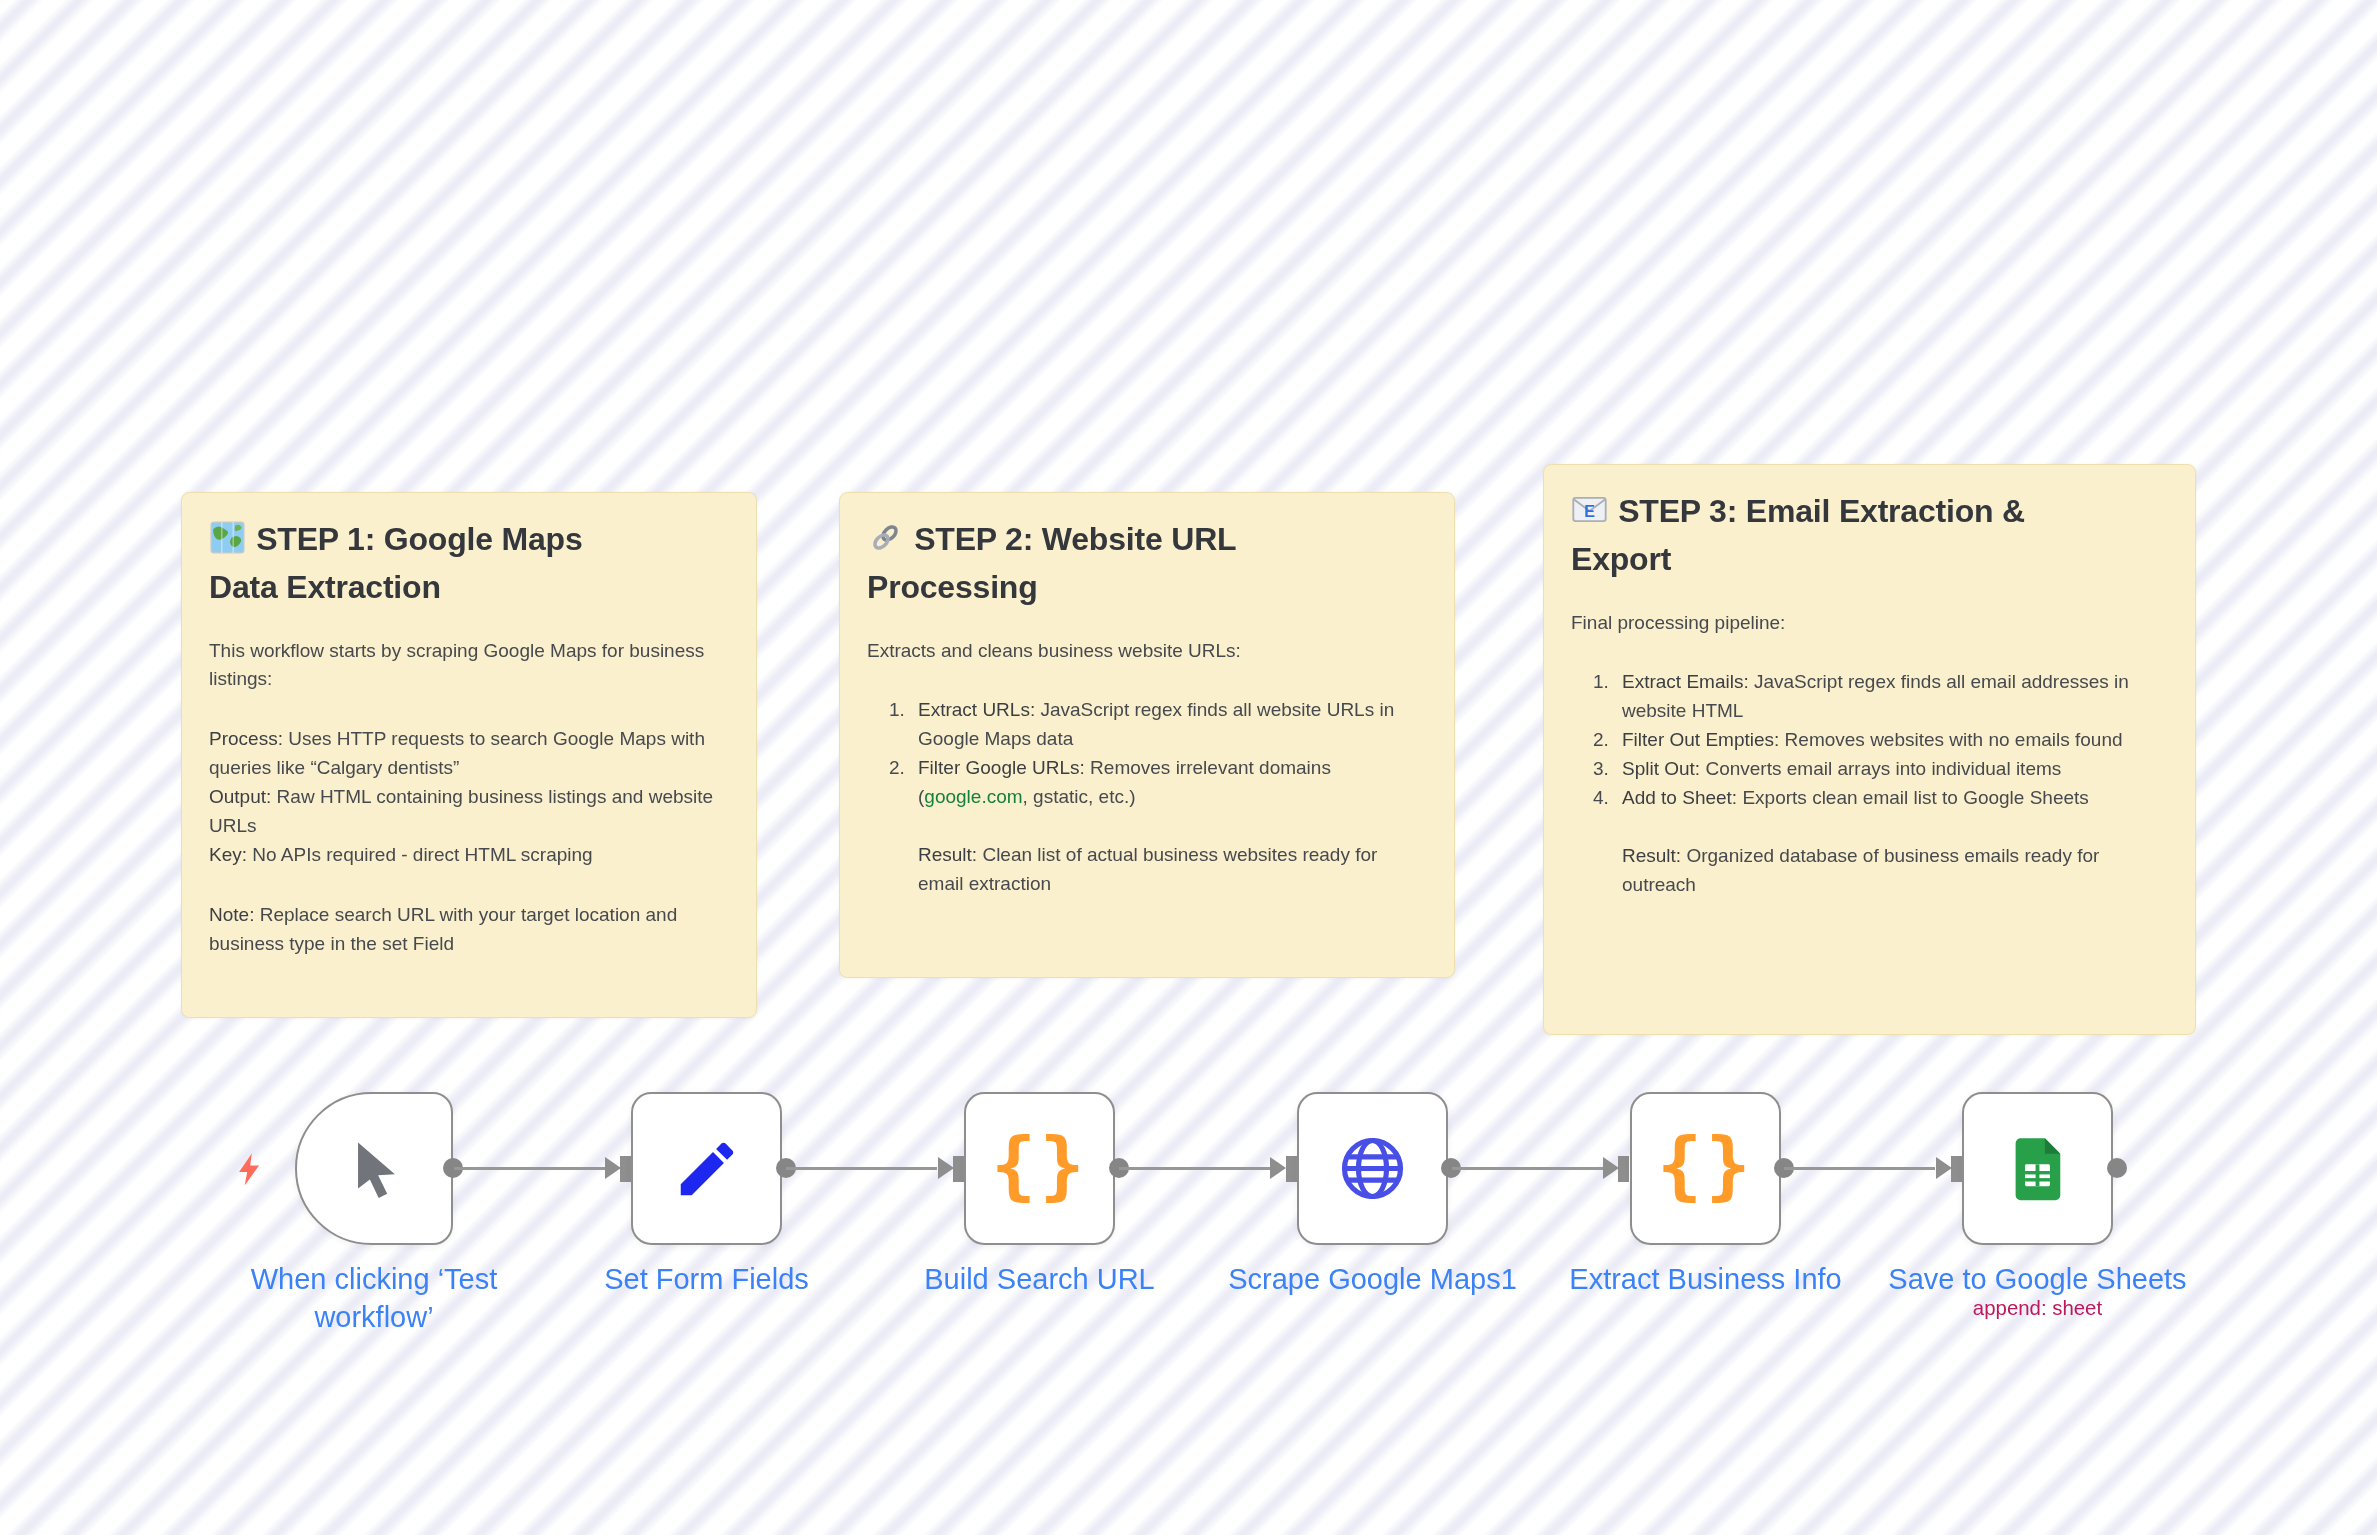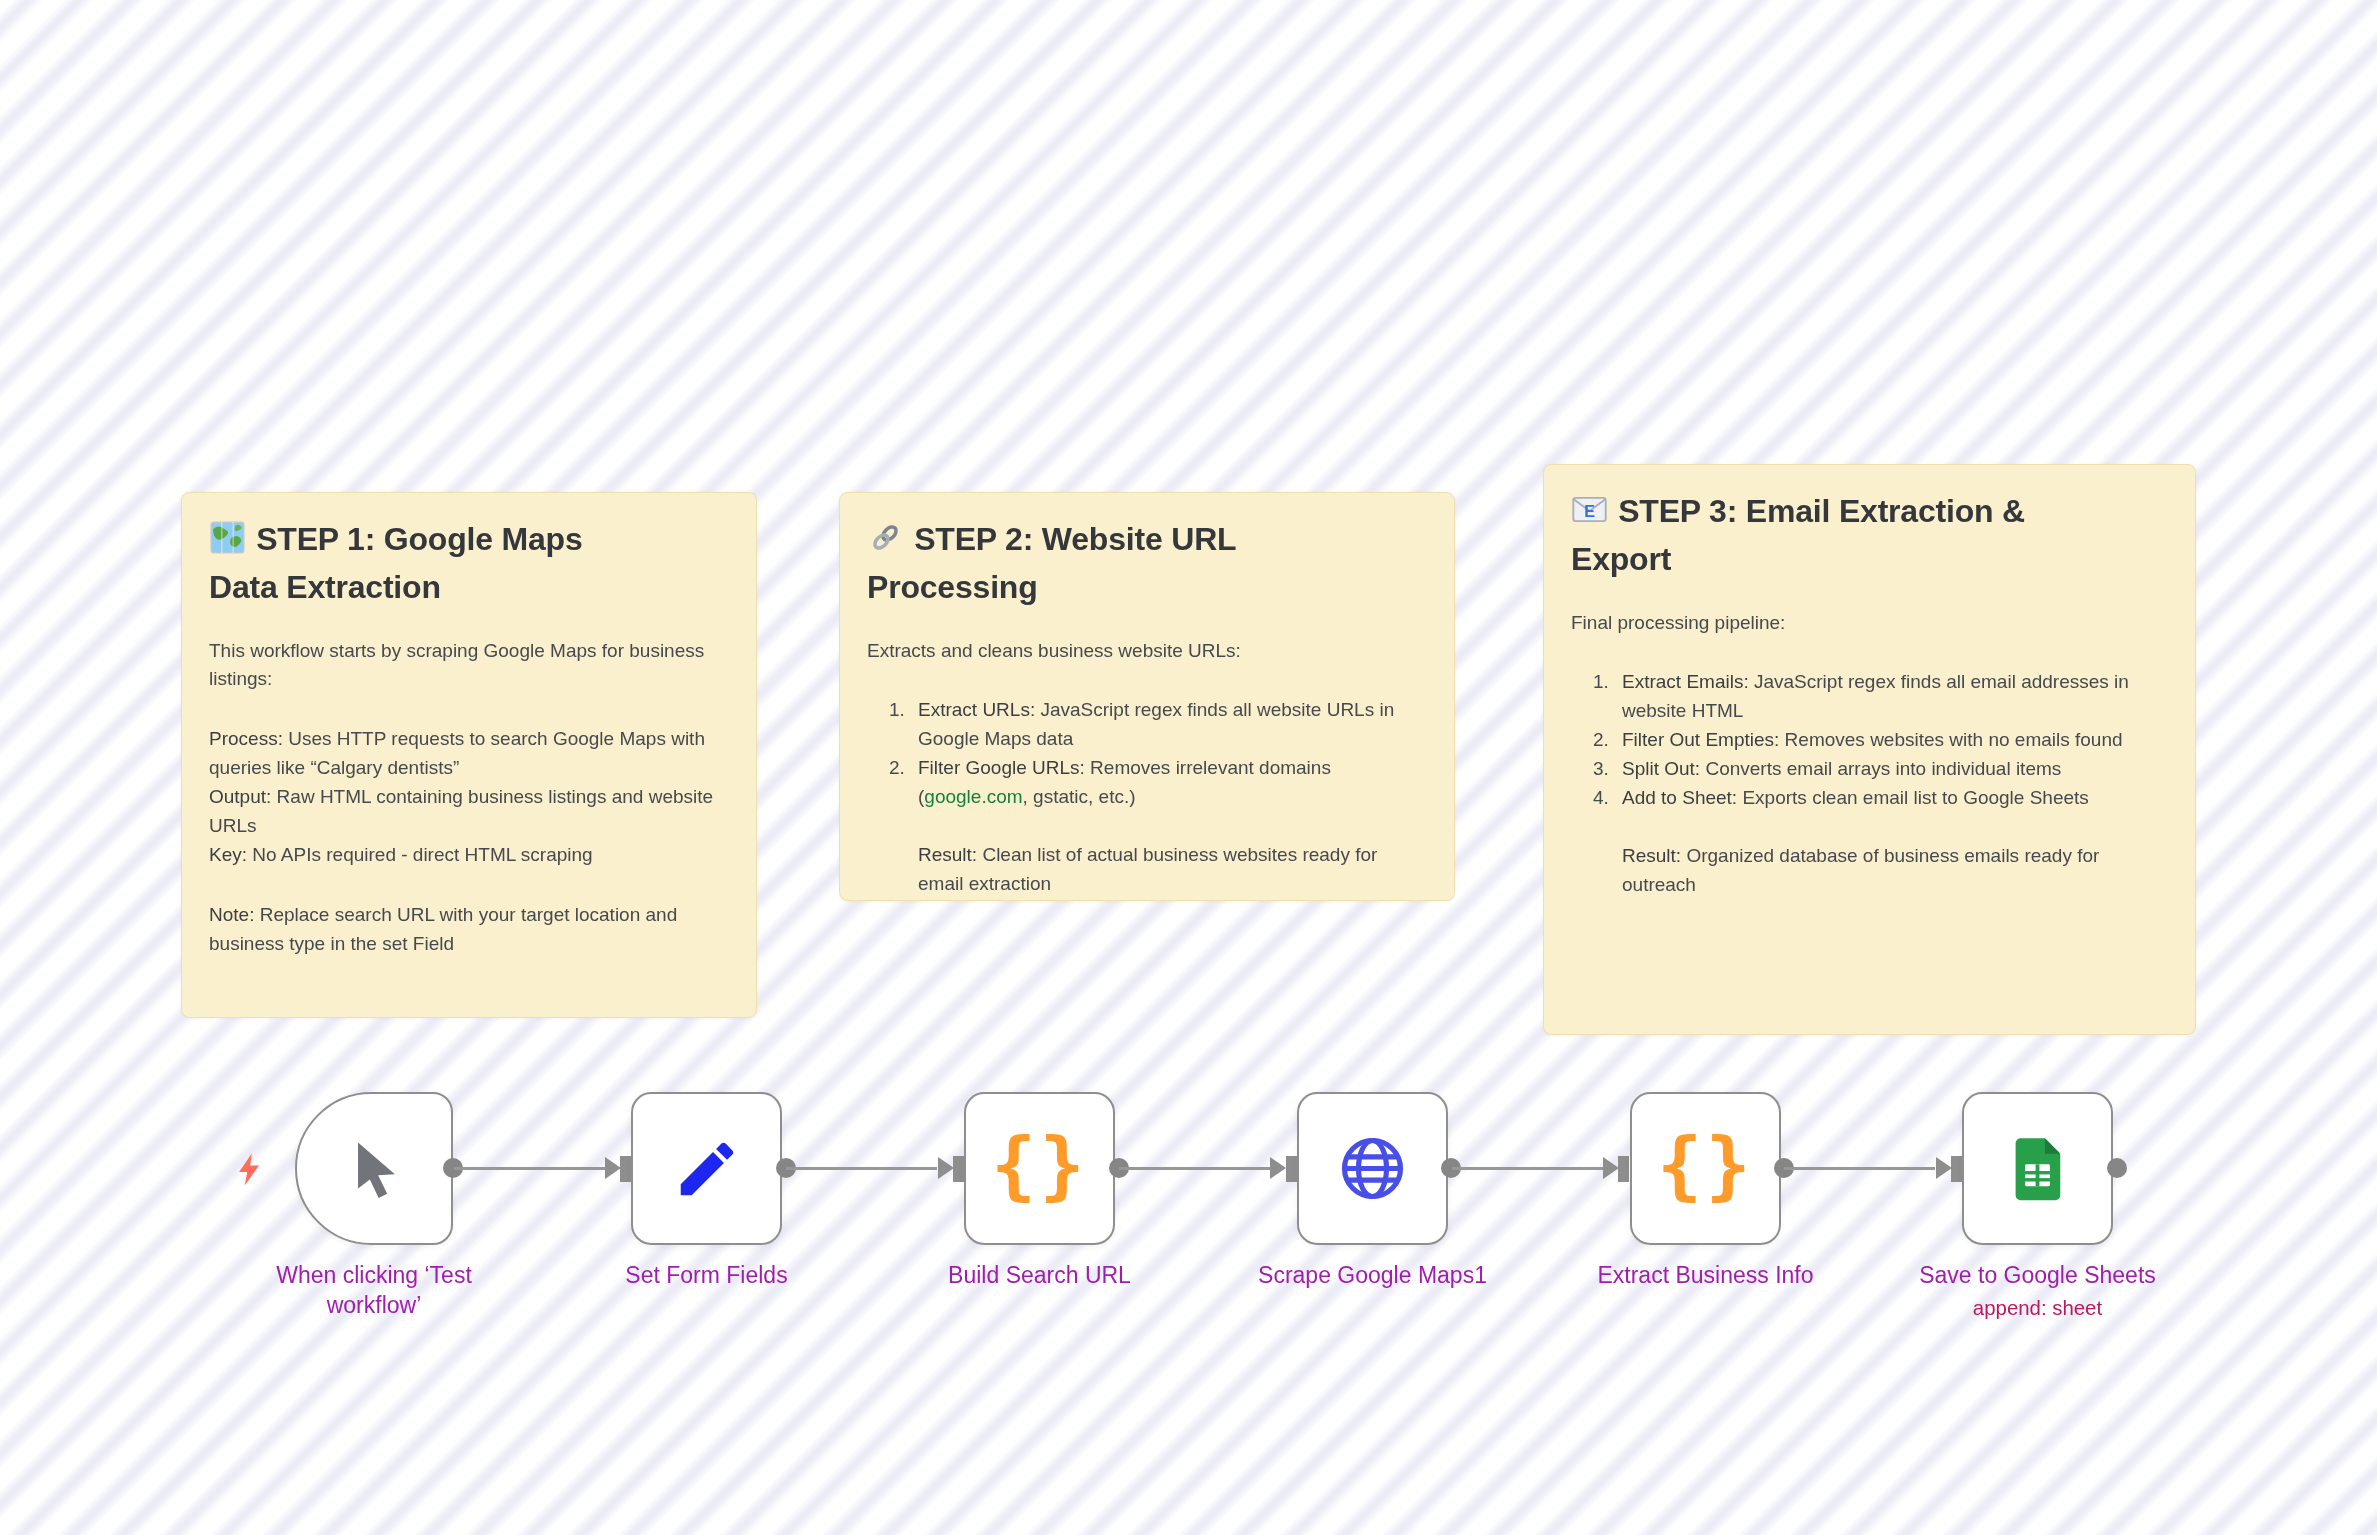--- a/index.html
+++ b/index.html
@@ -45,22 +45,22 @@
     box-shadow:0 1.7px 6.8px rgba(70,70,90,0.07);
   }
   .node.trigger{width:158px;border-radius:78px 20.4px 20.4px 78px;}
   .node-icon svg{display:block;}
   .braces{
     font-family:"DejaVu Sans Mono", monospace;font-weight:bold;
     font-size:75px;color:#ff9b28;letter-spacing:3.4px;line-height:1;
     transform:translateY(-3.4px);
   }
   .node-label{
-    position:absolute;top:1261px;font-size:23px;line-height:1.3;font-weight:500;
-    color:#a21caf;text-align:center;
+    position:absolute;top:1261px;font-size:29px;line-height:1.3;font-weight:500;
+    color:#3b82f6;text-align:center;
   }
   .node-sublabel{
     position:absolute;top:1327px;font-size:20.4px;font-weight:400;
     color:#be185d;text-align:center;
   }
   .port-out{
     position:absolute;top:1158px;width:20.4px;height:20.4px;border-radius:50%;
     background:#868686;
   }
   .port-in-bar{
@@ -93,21 +93,21 @@
       </span><span>STEP 1: Google Maps</span><br>
       <span>Data Extraction</span>
     </h2>
     <p>This workflow starts by scraping Google Maps for business listings:</p>
     <p><b>Process:</b><span> Uses HTTP requests to search Google Maps with queries like “Calgary dentists”</span><br>
       <b>Output:</b><span> Raw HTML containing business listings and website URLs</span><br>
       <b>Key:</b><span> No APIs required - direct HTML scraping</span></p>
     <p><b>Note:</b><span> Replace search URL with your target location and business type in the set Field</span></p>
   </section>
 
-  <section class="note" style="left:839px;top:492px;width:616px;height:409px">
+  <section class="note" style="left:839px;top:492px;width:616px;height:486px">
     <h2 class="note-title">
       <span class="emoji">
         <svg viewBox="0 0 24 24" fill="none">
             <ellipse cx="14.6" cy="9.4" rx="3.2" ry="5.1" transform="rotate(45 14.6 9.4)" stroke="#7e8590" stroke-width="2.3"></ellipse>
             <ellipse cx="9.4" cy="14.6" rx="3.2" ry="5.1" transform="rotate(45 9.4 14.6)" stroke="#a8aeb8" stroke-width="2.3"></ellipse>
           </svg>
       </span><span>STEP 2: Website URL</span><br>
       <span>Processing</span>
     </h2>
     <p>Extracts and cleans business website URLs:</p>

